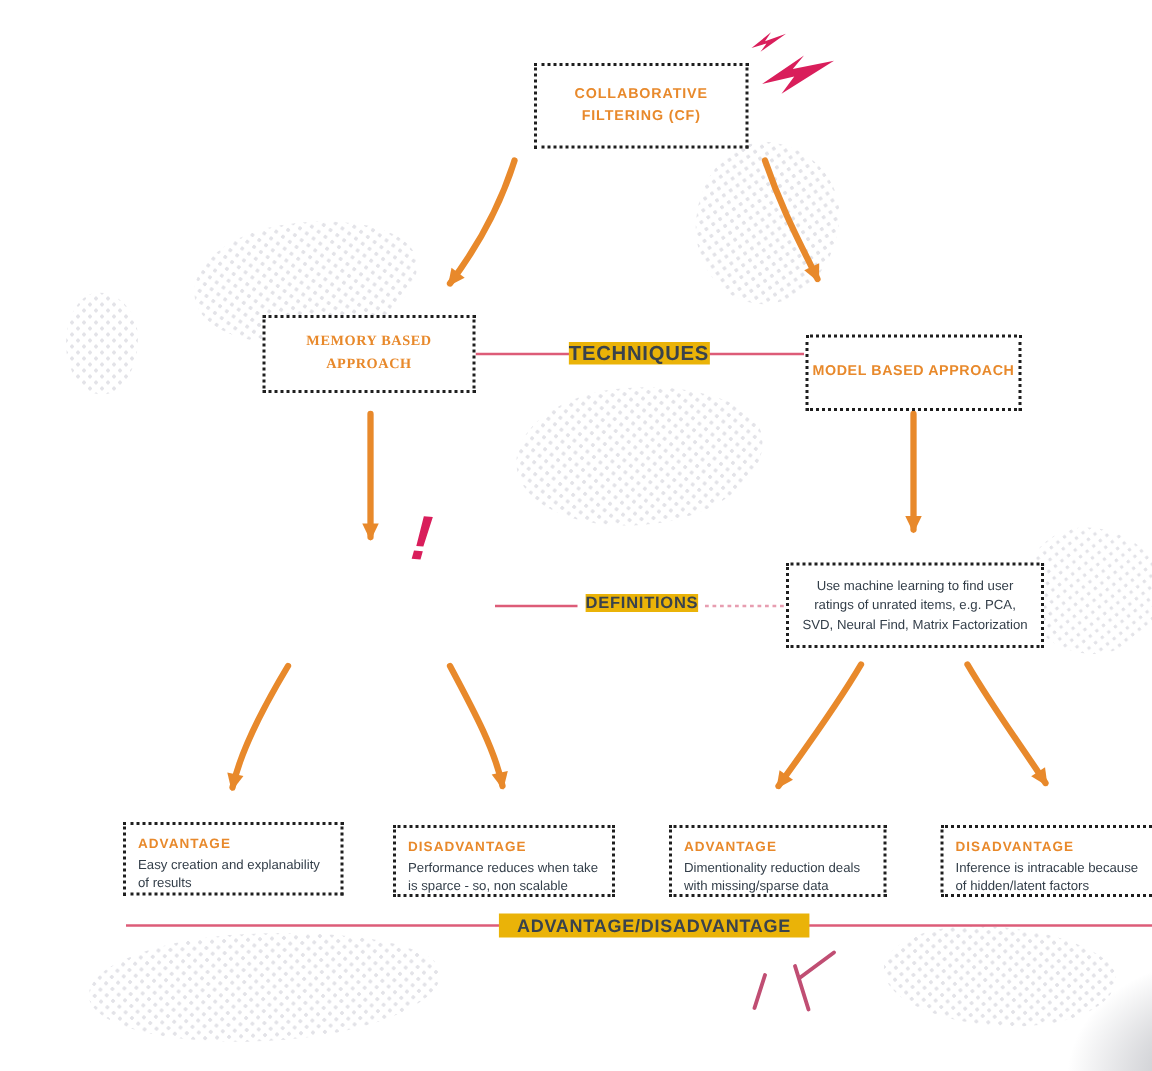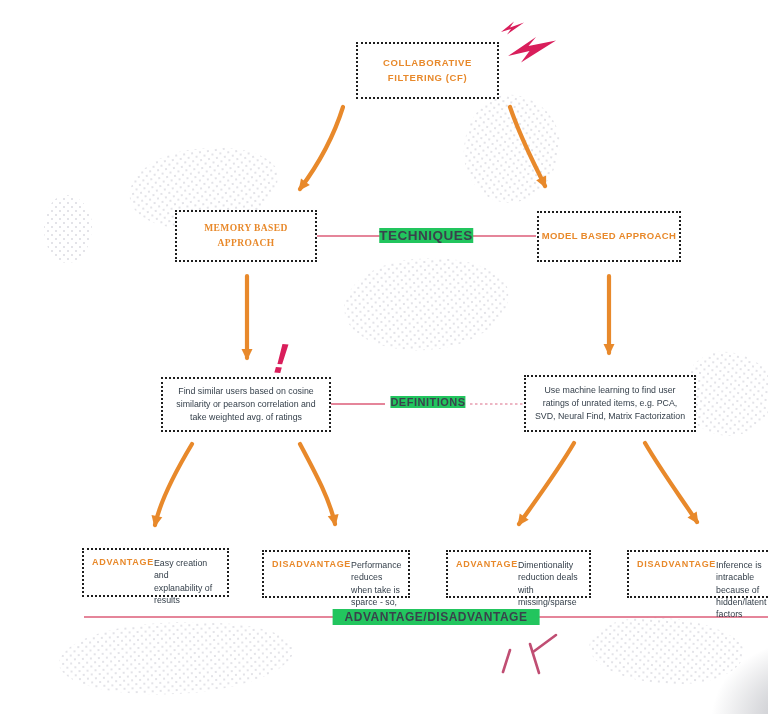--- a/index.html
+++ b/index.html
@@ -37,26 +37,26 @@
     position:absolute;z-index:2;border:2px dotted var(--box_border);
     background:#fff;box-sizing:border-box;display:flex;align-items:center;justify-content:center;
     text-align:center;
   }
   .orange-label{
     color:var(--orange);font-weight:bold;font-size:9.5px;letter-spacing:.6px;line-height:1.55;
   }
   .def-text{
     color:var(--body_text);font-size:8.8px;font-weight:500;line-height:1.5;padding:0 6px;
   }
-  .outcome{flex-direction:row;align-items:flex-start;justify-content:flex-start;
+  .outcome{flex-direction:column;align-items:flex-start;justify-content:flex-start;
     text-align:left;padding:7px 8px;}
   .outcome .heading{color:var(--orange);font-weight:bold;font-size:9px;letter-spacing:.7px;margin-bottom:3px;}
   .outcome .body{color:var(--body_text);font-size:8.8px;font-weight:400;line-height:1.4;}
   .row-label{
-    position:absolute;z-index:3;transform:translateX(-50%);background:#22c55e;
+    position:absolute;z-index:3;transform:translateX(-50%);background:#eab308;
     color:var(--dark);font-weight:bold;letter-spacing:.5px;white-space:nowrap;
   }
   .excl{
     position:absolute;z-index:2;color:var(--magenta);font-weight:bold;font-style:italic;
     font-size:42px;transform:rotate(5deg);line-height:1;
   }
   .corner-shadow{
     position:absolute;right:0;bottom:0;width:130px;height:100px;z-index:4;pointer-events:none;
     background:radial-gradient(120% 120% at 102% 104%,rgba(99,102,115,.50) 0%,rgba(99,102,115,.22) 38%,rgba(99,102,115,0) 66%);
   }
@@ -111,29 +111,26 @@
   </svg>
 
   <div class="dbox" style="left:312px;top:42px;width:143px;height:57px;">
     <span class="orange-label" style="display:block;width:100px;">COLLABORATIVE FILTERING (CF)</span>
   </div>
 
   <div class="dbox" style="left:131px;top:210px;width:142px;height:52px;font-family:Liberation Serif, serif;">
     <span class="orange-label" style="letter-spacing:.4px;font-size:9.5px;">MEMORY BASED APPROACH</span>
   </div>
   <div class="row-label" style="left:382px;top:228px;font-size:13.5px;">TECHNIQUES</div>
-  <div class="dbox" style="left:493px;top:211px;width:144px;height:51px;">
+  <div class="dbox" style="left:493px;top:223px;width:144px;height:51px;">
     <span class="orange-label" style="letter-spacing:.4px;font-size:9.5px;">MODEL BASED APPROACH</span>
   </div>
 
   <div class="excl" style="left:230px;top:338px;">!</div>
 
-  <div class="dbox" style="left:117px;top:377px;width:170px;height:55px;">
-    <span class="def-text">Find similar users based on cosine similarity or pearson correlation and take weighted avg. of ratings</span>
-  </div>
   <div class="row-label" style="left:384px;top:396px;font-size:11px;">DEFINITIONS</div>
   <div class="dbox" style="left:480px;top:375px;width:172px;height:57px;">
     <span class="def-text">Use machine learning to find user ratings of unrated items, e.g. PCA, SVD, Neural Find, Matrix Factorization</span>
   </div>
 
   <div class="dbox outcome" style="left:38px;top:548px;width:147px;height:49px;">
     <div class="heading">ADVANTAGE</div>
     <div class="body">Easy creation and explanability of results</div>
   </div>
   <div class="dbox outcome" style="left:218px;top:550px;width:148px;height:48px;">

